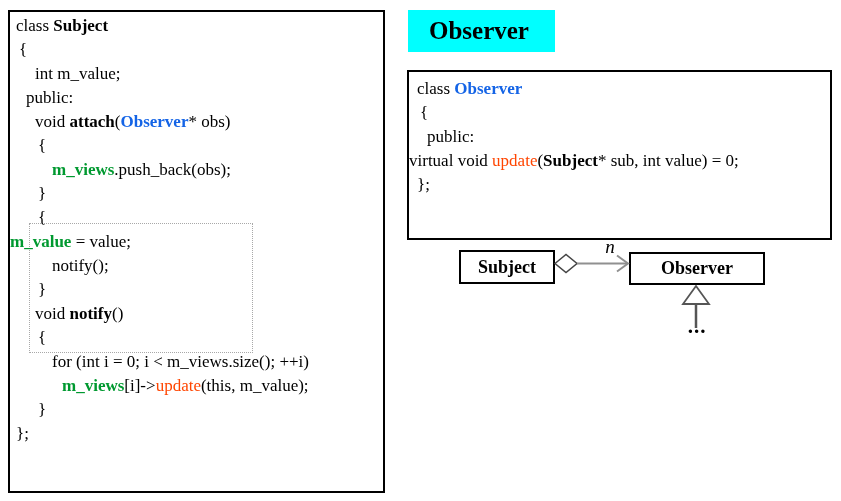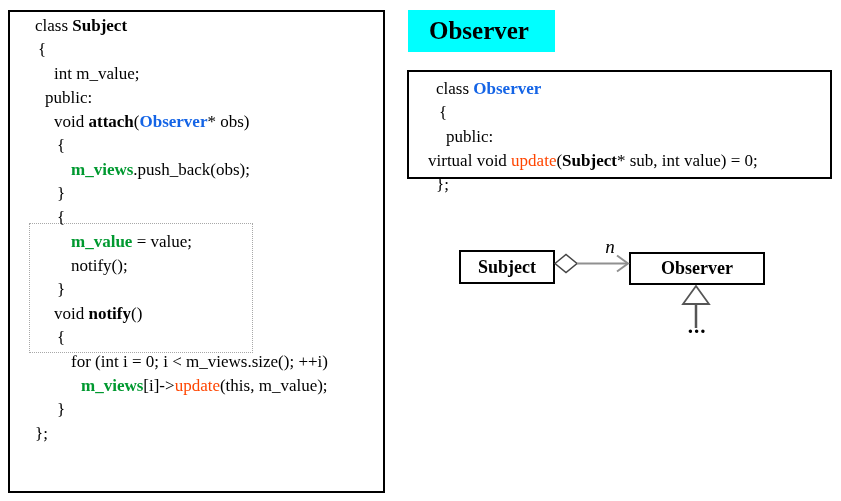--- a/index.html
+++ b/index.html
@@ -7,22 +7,22 @@
     --gray-line:#909090; --dark-gray:#555555;
   }
   *{margin:0;padding:0;box-sizing:border-box;}
   html,body{width:841px;height:501px;background:#ffffff;overflow:hidden;
     font-family:"Liberation Serif","DejaVu Serif",serif;color:#000;}
   .abs{position:absolute;}
 
   
   .code-panel{position:absolute;border:2px solid #000;background:#fff;}
   .panel-subject{left:8px;top:10px;width:377px;height:483px;padding-top:2px;}
-  .panel-observer{left:407px;top:70px;width:425px;height:109px;padding-top:5px;}
-  .code-line{height:24px;line-height:24px;font-size:17px;white-space:pre;position:relative;z-index:1;margin-left:19px;}
+  .panel-observer{left:407px;top:70px;width:425px;height:170px;padding-top:5px;}
+  .code-line{height:24px;line-height:24px;font-size:17px;white-space:pre;position:relative;z-index:1;}
   .tok-plain{color:#000;}
   .tok-bold{color:#000;font-weight:bold;}
   .tok-blue{color:var(--blue);font-weight:bold;}
   .tok-green{color:var(--green);font-weight:bold;}
   .tok-orange{color:var(--orange);}
 
   .highlight-box{position:absolute;left:19px;top:211px;width:224px;height:130px;
     border:1px dotted #a8a8a8;z-index:0;}
 
   
@@ -46,21 +46,21 @@
   <div>
       <div class="code-line" style="padding-left: 6px;"><span class="tok-plain">class </span><span class="tok-bold">Subject</span></div>
       <div class="code-line" style="padding-left: 9px;"><span class="tok-plain">{</span></div>
       <div class="code-line" style="padding-left: 25px;"><span class="tok-plain">int m_value;</span></div>
       <div class="code-line" style="padding-left: 16px;"><span class="tok-plain">public:</span></div>
       <div class="code-line" style="padding-left: 25px;"><span class="tok-plain">void </span><span class="tok-bold">attach</span><span class="tok-plain">(</span><span class="tok-blue">Observer</span><span class="tok-plain">* obs)</span></div>
       <div class="code-line" style="padding-left: 28px;"><span class="tok-plain">{</span></div>
       <div class="code-line" style="padding-left: 42px;"><span class="tok-green">m_views</span><span class="tok-plain">.push_back(obs);</span></div>
       <div class="code-line" style="padding-left: 28px;"><span class="tok-plain">}</span></div>
       <div class="code-line" style="padding-left: 28px;"><span class="tok-plain">{</span></div>
-      <div class="code-line" style="padding-left: 42px;"><span class="tok-green">m_value</span><span class="tok-plain"> = value;</span></div>
+      <div class="code-line" style=""><span class="tok-green">m_value</span><span class="tok-plain"> = value;</span></div>
       <div class="code-line" style="padding-left: 42px;"><span class="tok-plain">notify();</span></div>
       <div class="code-line" style="padding-left: 28px;"><span class="tok-plain">}</span></div>
       <div class="code-line" style="padding-left: 25px;"><span class="tok-plain">void </span><span class="tok-bold">notify</span><span class="tok-plain">()</span></div>
       <div class="code-line" style="padding-left: 28px;"><span class="tok-plain">{</span></div>
       <div class="code-line" style="padding-left: 42px;"><span class="tok-plain">for (int i = 0; i &lt; m_views.size(); ++i)</span></div>
       <div class="code-line" style="padding-left: 52px;"><span class="tok-green">m_views</span><span class="tok-plain">[i]-&gt;</span><span class="tok-orange">update</span><span class="tok-plain">(this, m_value);</span></div>
       <div class="code-line" style="padding-left: 28px;"><span class="tok-plain">}</span></div>
       <div class="code-line" style="padding-left: 6px;"><span class="tok-plain">};</span></div>
     </div>
 </div>

